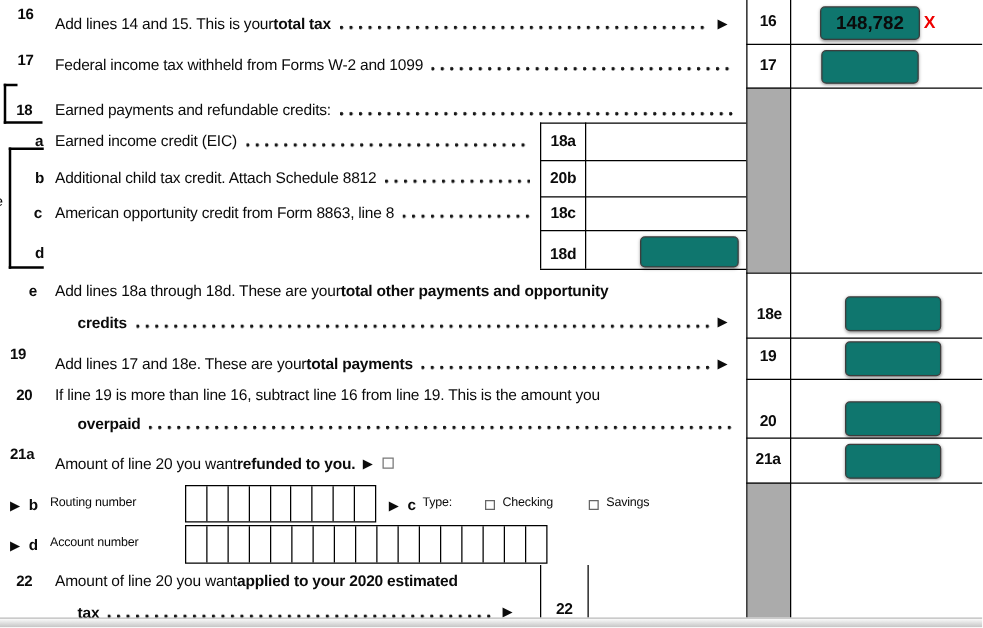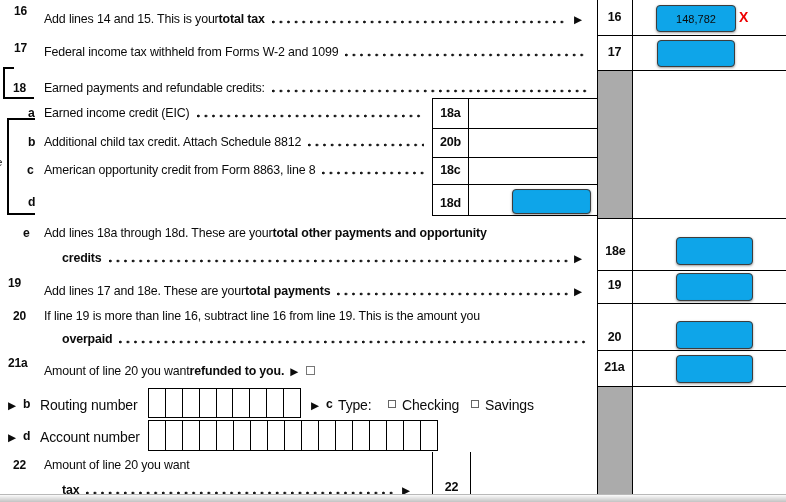--- a/index.html
+++ b/index.html
@@ -3,35 +3,35 @@
 <meta charset="utf-8">
 <style>
   html,body{margin:0;padding:0;background:#fff;}
   #screen{position:relative;width:786px;height:502px;overflow:hidden;background:#fff;
           font-family:"Liberation Sans","DejaVu Sans",sans-serif;color:#0b0b0b;}
   .line{position:absolute;display:flex;align-items:flex-end;white-space:nowrap;
         font-size:12.4px;letter-spacing:-0.15px;line-height:15px;}
   .b{font-weight:700;}
   .num{position:absolute;font-weight:700;font-size:12px;letter-spacing:-0.2px;}
   .letter{position:absolute;font-weight:700;font-size:12.2px;}
-  .txt{position:absolute;font-size:14px;letter-spacing:-0.15px;white-space:nowrap;}
+  .txt{position:absolute;font-size:10px;letter-spacing:-0.15px;white-space:nowrap;}
   .leader{flex:1 1 auto;align-self:flex-end;height:9px;margin:0 4px 1px 7px;
           background-image:radial-gradient(circle at 1.2px 5px,#161616 1.15px,transparent 1.7px);
           background-size:7.6px 9px;background-repeat:repeat-x;}
   .arrow{font-size:10.5px;align-self:center;margin-top:2px;margin-left:2px;}
   .arrow-abs{position:absolute;font-size:10.5px;}
   .vline{position:absolute;width:1px;background:#000;}
   .hline{position:absolute;height:1px;background:#000;}
   .grayfill{position:absolute;background:#ababab;}
   .rowlabel{position:absolute;width:35px;text-align:center;font-weight:700;
             font-size:12.5px;letter-spacing:-0.2px;}
-  .inputbox{position:absolute;border:1.3px solid #3d3d3d;border-radius:4px;background:#0ea5e9;
+  .inputbox{position:absolute;border:1.3px solid #3d3d3d;border-radius:4px;background:#0f766e;
             box-shadow:0 1px 2.5px rgba(0,0,0,.4), inset 0 0 1px rgba(0,0,0,.15);
             display:flex;align-items:center;justify-content:center;
-            font-weight:400;font-size:11px;}
+            font-weight:700;font-size:15px;}
   .errx{position:absolute;color:#ee0000;font-weight:700;font-size:14px;}
   .grid{position:absolute;display:flex;border:1.6px solid #000;background:#fff;box-sizing:border-box;}
   .grid .cell{flex:1 1 auto;border-right:1.4px solid #000;}
   .grid .cell:last-child{border-right:none;}
   .cb{position:absolute;width:8px;height:8px;border:1.1px solid #666;background:#fff;box-sizing:border-box;}
   .cb-inline{display:inline-block;width:7px;height:7px;border:1.1px solid #777;background:#fff;
              align-self:center;margin-left:8px;}
   .bracket1{position:absolute;left:3px;top:67px;width:29px;height:30px;
             border-left:2px solid #000;border-bottom:2px solid #000;}
   .bracket1top{position:absolute;left:3px;top:67px;width:11px;height:2px;background:#000;}
@@ -178,20 +178,21 @@
       <div class="cell"></div>
       <div class="cell"></div>
       <div class="cell"></div>
       <div class="cell"></div>
       <div class="cell"></div>
     </div>
 
   <span class="num" style="left:13px;top:458px">22</span>
   <div class="line" style="left:44px;top:458px">
     <span>Amount of line 20 you want </span>
+      <span class="b">applied to your 2020 estimated</span>
   </div>
   <div class="line" style="left:62px;top:481px;width:348px">
     <span class="b">tax</span>
     <span class="leader"></span>
     <span class="arrow">▶</span>
   </div>
   <div class="vline" style="left:432px;top:452px;height:42px"></div>
   <div class="vline" style="left:470px;top:452px;height:42px"></div>
   <span class="rowlabel" style="left:434px;top:480px">22</span>
 

